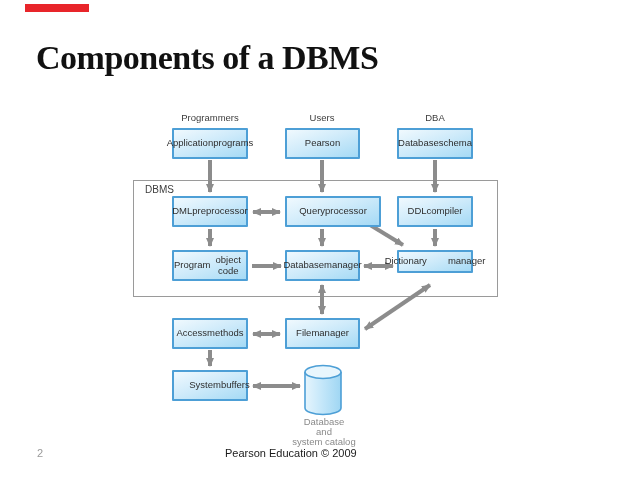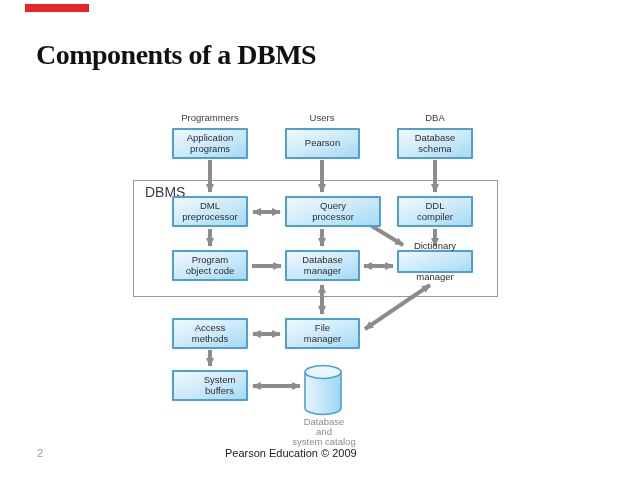--- a/index.html
+++ b/index.html
@@ -3,39 +3,39 @@
 <meta charset="utf-8">
 <style>
   html,body{margin:0;padding:0;background:#fff;}
   #slide{
     position:relative;width:638px;height:479px;background:#ffffff;
     font-family:"Liberation Sans",sans-serif;overflow:hidden;
   }
   #red-bar{position:absolute;left:25px;top:4px;width:64px;height:8px;background:#e8252a;}
   #title{
     position:absolute;left:36px;top:40px;width:560px;
-    font-family:"Liberation Serif",serif;font-weight:bold;font-size:28px;
+    font-family:"Liberation Serif",serif;font-weight:bold;font-size:34px;
     color:#111;letter-spacing:-0.5px;line-height:1.05;white-space:nowrap;
   }
   .actor-label{
     position:absolute;top:112px;width:90px;text-align:center;
     font-size:9.5px;color:#3c3c3c;
   }
   .dbox{
-    position:absolute;display:flex;flex-direction:column;align-items:center;justify-content:center;
+    position:absolute;display:flex;flex-direction:row;align-items:center;justify-content:center;
     border:2px solid #4d9fd6;border-radius:1px;
     background:linear-gradient(160deg,#f0f9fe 0%,#cdeafa 50%,#a5daf5 100%);
     font-size:9.5px;line-height:10.5px;color:#2e2e2e;text-align:center;
     box-sizing:border-box;
   }
   #dbms-rect{
     position:absolute;left:133px;top:180px;width:365px;height:117px;
     border:1.5px solid #9a9a9a;box-sizing:border-box;background:transparent;
   }
-  #dbms-label{position:absolute;left:145px;top:184px;font-size:14px;color:#3c3c3c;}
+  #dbms-label{position:absolute;left:145px;top:184px;font-size:10px;color:#3c3c3c;}
   #arrows{position:absolute;left:0;top:0;width:638px;height:479px;pointer-events:none;}
   #cylinder{position:absolute;left:303px;top:364px;}
   #cyl-caption{
     position:absolute;left:264px;top:417px;width:120px;text-align:center;
     font-size:9.5px;line-height:10px;color:#8a8a8a;
   }
   #footer{position:absolute;left:225px;top:447px;font-size:11px;color:#1a1a1a;}
   #page-number{position:absolute;left:37px;top:447px;font-size:11px;color:#9a9a9a;}
 </style>
 </head>

